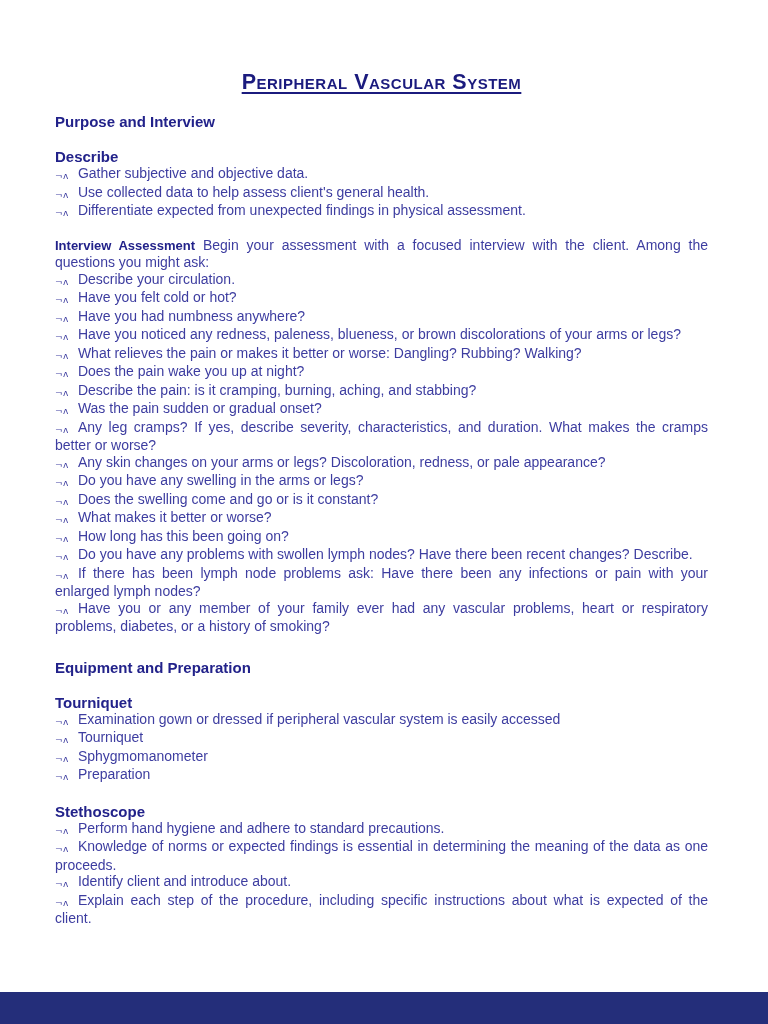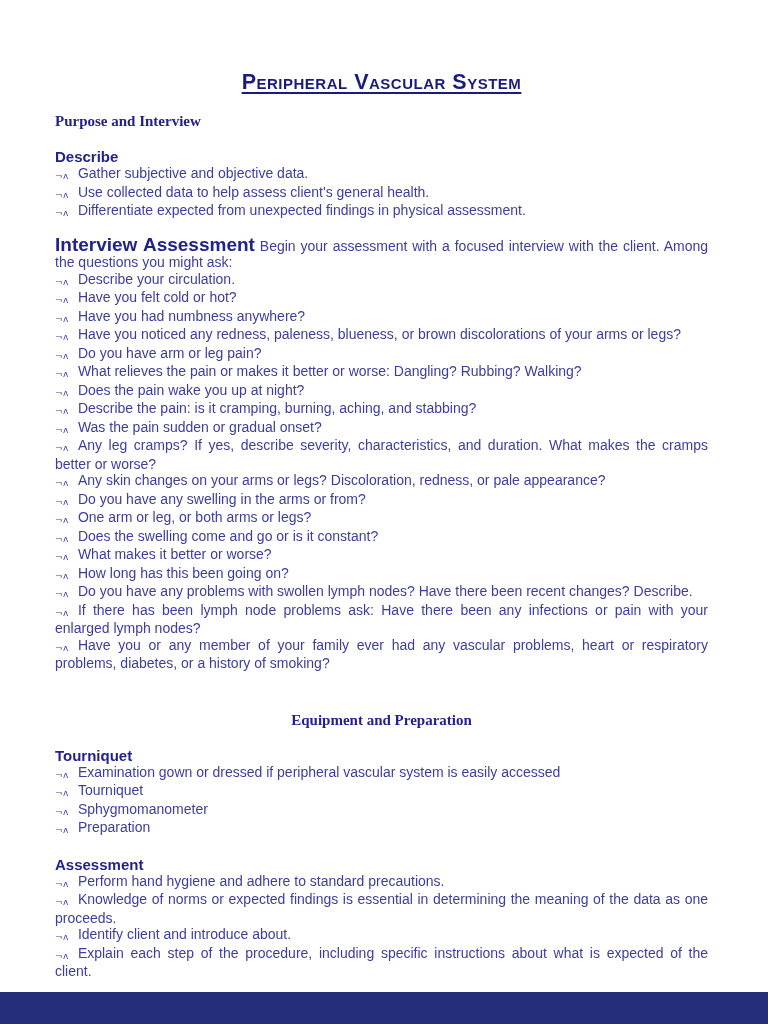--- a/index.html
+++ b/index.html
@@ -7,26 +7,26 @@
     width:768px;height:1024px;position:relative;overflow:hidden;background:var(--background,#fff);
     font-family:"Liberation Sans",sans-serif;color:var(--body,#3d3da0);
   }
   .content{padding:70px 60px 0 55px;}
   .title{
     margin:0 0 18px 0;text-align:center;
     font-variant:small-caps;font-weight:bold;font-size:21.5px;letter-spacing:.5px;
     color:var(--title,#1b1b7e);
     text-decoration:underline;text-decoration-thickness:1.5px;text-underline-offset:3px;
   }
-  .h2{margin:0 0 18px 0;font-size:15px;line-height:17px;font-weight:bold;color:var(--heading,#22228a);font-family:Liberation Serif, serif;}
-  .h2.spaced{margin-top:40px;text-align:center;}
+  .h2{margin:0 0 18px 0;font-size:15px;line-height:17px;font-weight:bold;color:var(--heading,#22228a);}
+  .h2.spaced{margin-top:24px;}
   .h3{margin:0;font-size:15px;line-height:17px;font-weight:bold;color:var(--heading,#22228a);}
   .h3.gap{margin-top:18px;}
   .lead{margin:16px 0 0 0;font-size:14px;line-height:16.5px;text-align:justify;}
-  .lead .b{font-weight:bold;font-size:19px;color:var(--heading,#22228a);}
+  .lead .b{font-weight:bold;font-size:13px;color:var(--heading,#22228a);}
   .list{margin:0;}
   .item{font-size:14px;line-height:16.5px;text-align:justify;}
   .blt{
     font-family:"DejaVu Sans",sans-serif;font-size:9px;letter-spacing:.5px;
     margin-right:9px;position:relative;top:1px;white-space:nowrap;
   }
   .footer{position:absolute;left:0;right:0;bottom:0;height:32px;background:var(--footer-bar,#242e7a);}
 </style>
 </head>
 <body>
@@ -45,48 +45,46 @@
       <div class="item"><span class="blt">¬ʌ</span><span>Differentiate expected from unexpected findings in physical assessment.</span></div>
     </div>
 
     <p class="lead"><span class="b">Interview Assessment</span><span> Begin your assessment with a focused interview with the client. Among the questions you might ask:</span></p>
 
     <div class="list">
       <div class="item"><span class="blt">¬ʌ</span><span>Describe your circulation.</span></div>
       <div class="item"><span class="blt">¬ʌ</span><span>Have you felt cold or hot?</span></div>
       <div class="item"><span class="blt">¬ʌ</span><span>Have you had numbness anywhere?</span></div>
       <div class="item"><span class="blt">¬ʌ</span><span>Have you noticed any redness, paleness, blueness, or brown discolorations of your arms or legs?</span></div>
-      <div class="item"><span class="blt">¬ʌ</span><span>Do you have arm or leg pain?</span></div>
       <div class="item"><span class="blt">¬ʌ</span><span>What relieves the pain or makes it better or worse: Dangling? Rubbing? Walking?</span></div>
       <div class="item"><span class="blt">¬ʌ</span><span>Does the pain wake you up at night?</span></div>
       <div class="item"><span class="blt">¬ʌ</span><span>Describe the pain: is it cramping, burning, aching, and stabbing?</span></div>
       <div class="item"><span class="blt">¬ʌ</span><span>Was the pain sudden or gradual onset?</span></div>
       <div class="item"><span class="blt">¬ʌ</span><span>Any leg cramps? If yes, describe severity, characteristics, and duration. What makes the cramps better or worse?</span></div>
       <div class="item"><span class="blt">¬ʌ</span><span>Any skin changes on your arms or legs? Discoloration, redness, or pale appearance?</span></div>
-      <div class="item"><span class="blt">¬ʌ</span><span>Do you have any swelling in the arms or from?</span></div>
-      <div class="item"><span class="blt">¬ʌ</span><span>One arm or leg, or both arms or legs?</span></div>
+      <div class="item"><span class="blt">¬ʌ</span><span>Do you have any swelling in the arms or legs?</span></div>
       <div class="item"><span class="blt">¬ʌ</span><span>Does the swelling come and go or is it constant?</span></div>
       <div class="item"><span class="blt">¬ʌ</span><span>What makes it better or worse?</span></div>
       <div class="item"><span class="blt">¬ʌ</span><span>How long has this been going on?</span></div>
       <div class="item"><span class="blt">¬ʌ</span><span>Do you have any problems with swollen lymph nodes? Have there been recent changes? Describe.</span></div>
       <div class="item"><span class="blt">¬ʌ</span><span>If there has been lymph node problems ask: Have there been any infections or pain with your enlarged lymph nodes?</span></div>
       <div class="item"><span class="blt">¬ʌ</span><span>Have you or any member of your family ever had any vascular problems, heart or respiratory problems, diabetes, or a history of smoking?</span></div>
     </div>
 
     <div class="h2 spaced">Equipment and Preparation</div>
 
     <div class="h3">Tourniquet</div>
     <div class="list">
       <div class="item"><span class="blt">¬ʌ</span><span>Examination gown or dressed if peripheral vascular system is easily accessed</span></div>
       <div class="item"><span class="blt">¬ʌ</span><span>Tourniquet</span></div>
       <div class="item"><span class="blt">¬ʌ</span><span>Sphygmomanometer</span></div>
       <div class="item"><span class="blt">¬ʌ</span><span>Preparation</span></div>
     </div>
 
-    <div class="h3 gap">Assessment</div>
+    <div class="h3 gap">Stethoscope</div>
     <div class="list">
       <div class="item"><span class="blt">¬ʌ</span><span>Perform hand hygiene and adhere to standard precautions.</span></div>
       <div class="item"><span class="blt">¬ʌ</span><span>Knowledge of norms or expected findings is essential in determining the meaning of the data as one proceeds.</span></div>
       <div class="item"><span class="blt">¬ʌ</span><span>Identify client and introduce about.</span></div>
       <div class="item"><span class="blt">¬ʌ</span><span>Explain each step of the procedure, including specific instructions about what is expected of the client.</span></div>
     </div>
 
   </div>
 
   <div class="footer"></div>

